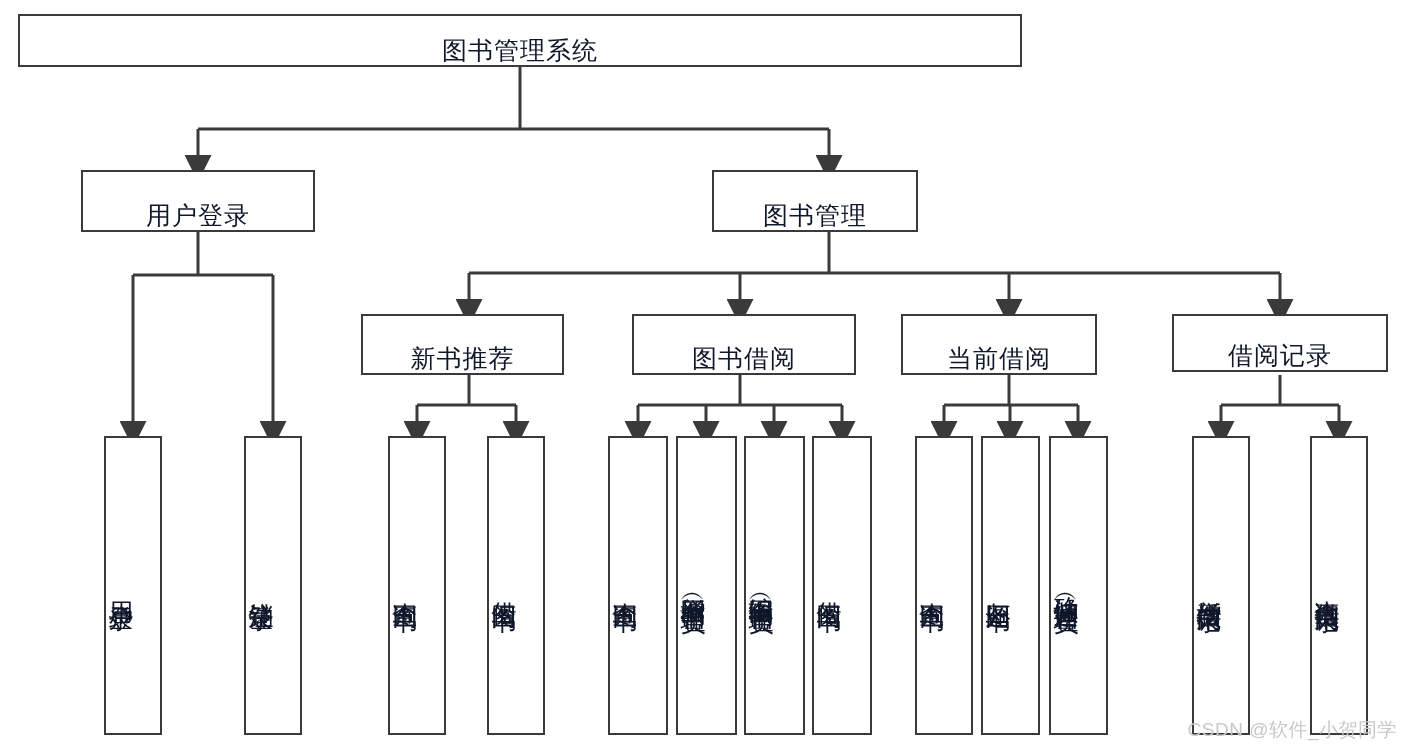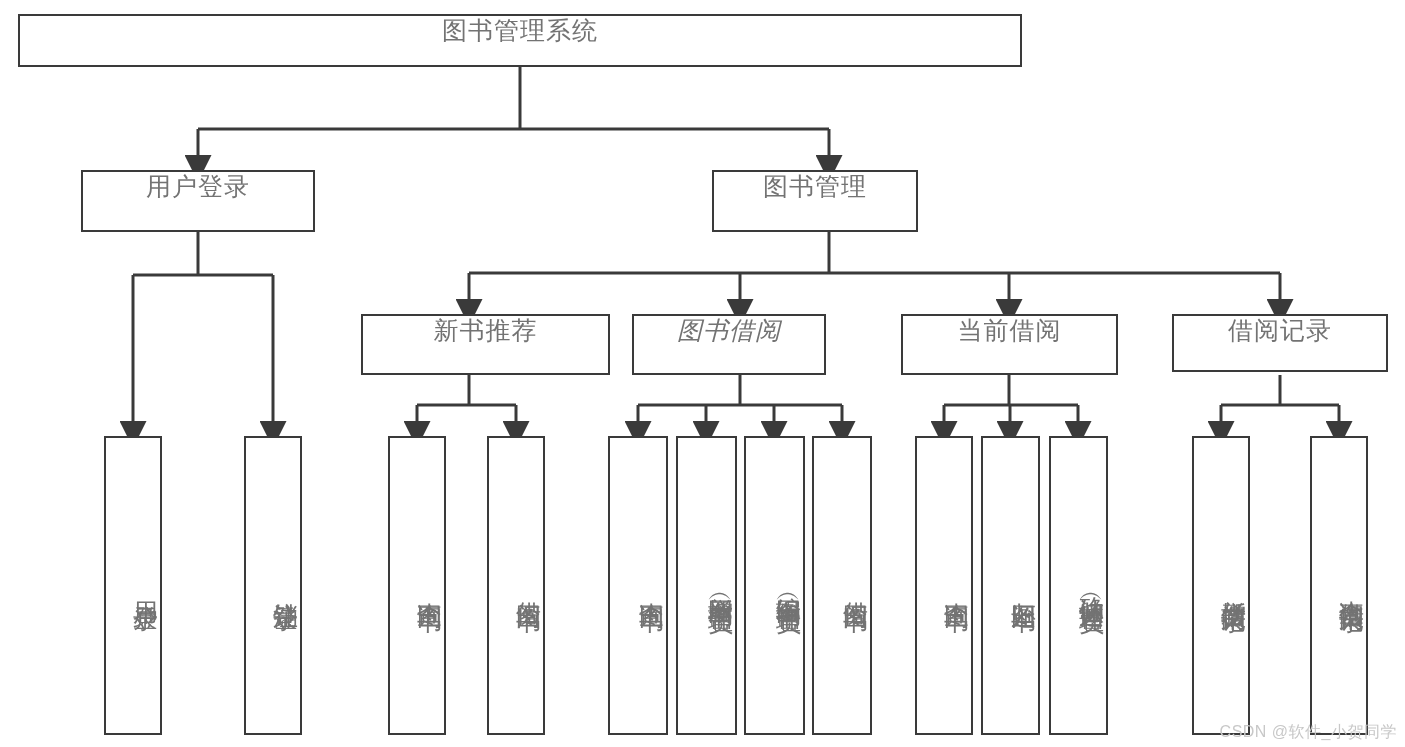--- a/index.html
+++ b/index.html
@@ -22,23 +22,23 @@
     left: 0;
     top: 0;
     width: 1405px;
     height: 747px;
   }
   .node {
     position: absolute;
     box-sizing: border-box;
     border: 2px solid #3a3a3a;
     background: #ffffff;
-    color: #737373;
+    color: #0f172a;
     display: flex;
-    align-items: flex-start;
+    align-items: flex-end;
     justify-content: center;
     text-align: center;
   }
   .node.horiz {
     font-size: 25px;
     line-height: 1.15;
     letter-spacing: 1px;
   }
   .node.vert {
     font-size: 25px;
@@ -50,21 +50,21 @@
   }
   .node.vert .vlabel {
     display: block;
     writing-mode: vertical-rl;
     text-orientation: upright;
   }
   .watermark {
     position: absolute;
     right: 8px;
     bottom: 4px;
-    font-size: 16px;
+    font-size: 19px;
     color: #c8c8c8;
     letter-spacing: 0.5px;
     white-space: nowrap;
   }
 </style>
 </head>
 <body>
 
 <div id="canvas">
 
@@ -115,27 +115,27 @@
     <span>图书管理系统</span>
   </div>
 
   <div class="node horiz" style="left: 81px; top: 170px; width: 234px; height: 62px;">
     <span>用户登录</span>
   </div>
   <div class="node horiz" style="left: 712px; top: 170px; width: 206px; height: 62px;">
     <span>图书管理</span>
   </div>
 
-  <div class="node horiz" style="left: 361px; top: 314px; width: 249px; height: 61px;">
+  <div class="node horiz" style="left: 361px; top: 314px; width: 203px; height: 61px;">
     <span>新书推荐</span>
   </div>
-  <div class="node horiz" style="left: 632px; top: 314px; width: 194px; height: 61px; font-style: italic;">
+  <div class="node horiz" style="left: 632px; top: 314px; width: 224px; height: 61px;">
     <span>图书借阅</span>
   </div>
-  <div class="node horiz" style="left: 901px; top: 314px; width: 217px; height: 61px;">
+  <div class="node horiz" style="left: 901px; top: 314px; width: 196px; height: 61px;">
     <span>当前借阅</span>
   </div>
   <div class="node horiz" style="left: 1172px; top: 314px; width: 216px; height: 58px;">
     <span>借阅记录</span>
   </div>
 
   <div class="node vert" style="left: 104px; top: 436px; width: 58px; height: 299px;">
     <span class="vlabel">用户登录</span>
   </div>
   <div class="node vert" style="left: 244px; top: 436px; width: 58px; height: 299px;">

